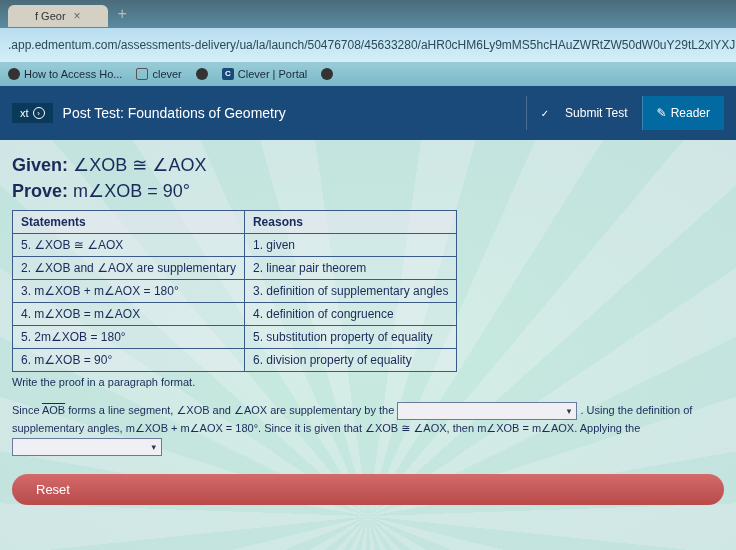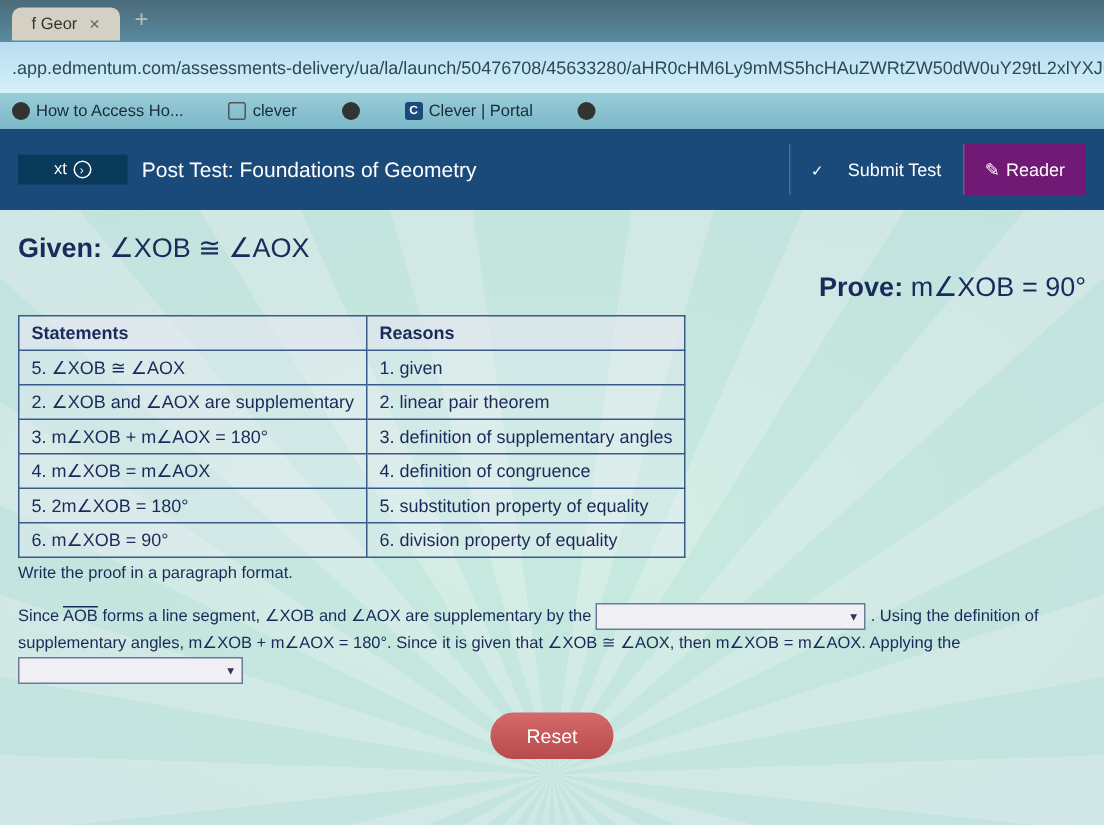--- a/index.html
+++ b/index.html
@@ -1,38 +1,38 @@
 <!DOCTYPE html>
 <html><head>
 <meta charset="utf-8">
 <style>
 * { margin: 0; padding: 0; box-sizing: border-box; font-family: Arial, sans-serif; }
 body { width: 736px; height: 550px; overflow: hidden; background: #e8e4d8; }
 
 .browser-chrome { background: linear-gradient(#4a6b7a, #5a8ba0); height: 28px; display: flex; align-items: center; padding: 0 8px; }
-.tab { background: #d4d0c4; border-radius: 6px 6px 0 0; padding: 4px 13px; font-size: 11px; color: #333; display: flex; align-items: center; gap: 8px; margin-top: 4px; }
+.tab { background: #d4d0c4; border-radius: 6px 6px 0 0; padding: 4px 27px; font-size: 11px; color: #333; display: flex; align-items: center; gap: 8px; margin-top: 4px; }
 .tab-close { font-size: 12px; color: #666; }
 .tab-plus { color: #bbb; font-size: 16px; margin-left: 10px; }
 
 .url-bar { background: linear-gradient(#b8ddf0, #d4f0f8); padding: 10px 8px; font-size: 12px; color: #2a4a5a; white-space: nowrap; overflow: hidden; }
 
-.bookmarks { background: linear-gradient(#9accd8, #7ab8c8); padding: 6px 8px; display: flex; gap: 30px; align-items: center; font-size: 11px; color: #1a2a3a; }
+.bookmarks { background: linear-gradient(#9accd8, #7ab8c8); padding: 6px 8px; display: flex; gap: 14px; align-items: center; font-size: 11px; color: #1a2a3a; }
 .bk-item { display: flex; align-items: center; gap: 4px; }
 .bk-icon { display: inline-block; width: 12px; height: 12px; background: #333; border-radius: 2px; }
 .bk-icon.folder { background: none; border: 1px solid #555; border-radius: 2px; }
 .bk-icon.c { background: #1a4a7a; color: #fff; font-size: 8px; text-align: center; line-height: 12px; font-weight: bold; }
 .bk-icon.globe { border-radius: 50%; background: #333; }
 
 .test-header { background: #1a4a7a; color: #fff; padding: 10px 12px; display: flex; align-items: center; justify-content: space-between; font-size: 14px; }
 .test-header-left { display: flex; align-items: center; gap: 10px; }
 .test-header-right { display: flex; align-items: center; gap: 0; }
-.xt-badge { background: #0a3a5a; padding: 4px 24px; font-size: 11px; display: flex; align-items: center; gap: 4px; }
+.xt-badge { background: #0a3a5a; padding: 4px 8px; font-size: 11px; display: flex; align-items: center; gap: 4px; }
 .circle-icon { display:inline-block; width:12px; height:12px; border-radius:50%; border:1px solid #fff; font-size:8px; text-align:center; line-height:12px; }
 .submit-btn { background: #1a4a7a; padding: 10px 14px; font-size: 12px; display:flex; gap:16px; border-left:1px solid rgba(255,255,255,0.2);}
-.reader-btn { background: #701a75; padding: 10px 14px; font-size: 12px; display:flex; align-items:center; gap:4px; border-left:1px solid rgba(255,255,255,0.2);}
+.reader-btn { background: #0369a1; padding: 10px 14px; font-size: 12px; display:flex; align-items:center; gap:4px; border-left:1px solid rgba(255,255,255,0.2);}
 .check-icon::before { content:"✓"; font-size:10px; }
 .reader-icon::before { content:"✎"; font-size:12px; }
 
 .content { padding: 14px 12px; background: radial-gradient(ellipse at center, rgba(200,240,230,0.5), rgba(180,220,230,0.4)), #d8e8e0; height: calc(550px - 28px - 38px - 26px - 40px); position: relative; }
 .content::before { content:""; position:absolute; inset:0; background: repeating-conic-gradient(from 0deg at 50% 90%, rgba(150,220,200,0.15) 0deg 8deg, rgba(255,255,255,0.1) 8deg 16deg); pointer-events:none; }
 .content > * { position: relative; }
 
 .given-prove { font-size: 18px; color: #1a2a5a; margin-bottom: 4px; }
 .given-prove b { font-weight: bold; }
 .mathop { font-style: normal; }
@@ -42,21 +42,21 @@
 table.proof th { font-weight: bold; background: rgba(230,230,240,0.4); }
 
 .instruction { font-size: 11px; color: #1a2a5a; margin-top: 4px; }
 
 .paragraph-proof { font-size: 11px; color: #1a2a5a; margin-top: 14px; line-height: 1.6; }
 .paragraph-proof select, .dropdown-box { border: 1px solid #6a7a9a; background: #f0f0f4; font-size: 11px; padding: 1px 2px; vertical-align: middle; }
 .dropdown-box { display: inline-flex; align-items:center; justify-content:flex-end; min-width: 180px; height: 18px; }
 .dropdown-box.small { min-width: 150px; }
 .dd-arrow { font-size: 9px; color: #335; padding: 0 3px; }
 
-.action-row { display: flex; justify-content: center; gap: 22px; margin-top: 18px; }
+.action-row { display: flex; justify-content: center; gap: 22px; margin-top: 18px; flex-direction: column; }
 .btn { border-radius: 20px; padding: 8px 24px; font-size: 13px; color: #fff; cursor: pointer; }
 .btn-reset { background: linear-gradient(#d46a6a, #b84a4a); }
 .btn-next { background: linear-gradient(#3a7aaa, #2a5a8a); }
 .overline { text-decoration: overline; }
 </style>
 </head>
 <body>
 
 <div class="browser-chrome">
   <div class="tab">
@@ -106,21 +106,21 @@
     </div>
   </div>
 </div>
 
 <div class="content">
 
   <div class="given-prove">
     <b>Given:</b>
     <span class="mathop">∠XOB ≅ ∠AOX</span>
   </div>
-  <div class="given-prove" style="margin-bottom:8px;text-align:right;">
+  <div class="given-prove" style="margin-bottom:8px;">
     <b>Prove:</b>
     <span class="mathop">m∠XOB = 90°</span>
   </div>
 
   <table class="proof">
     <tbody>
         <tr>
       <th>Statements</th>
       <th>Reasons</th>
     </tr>

